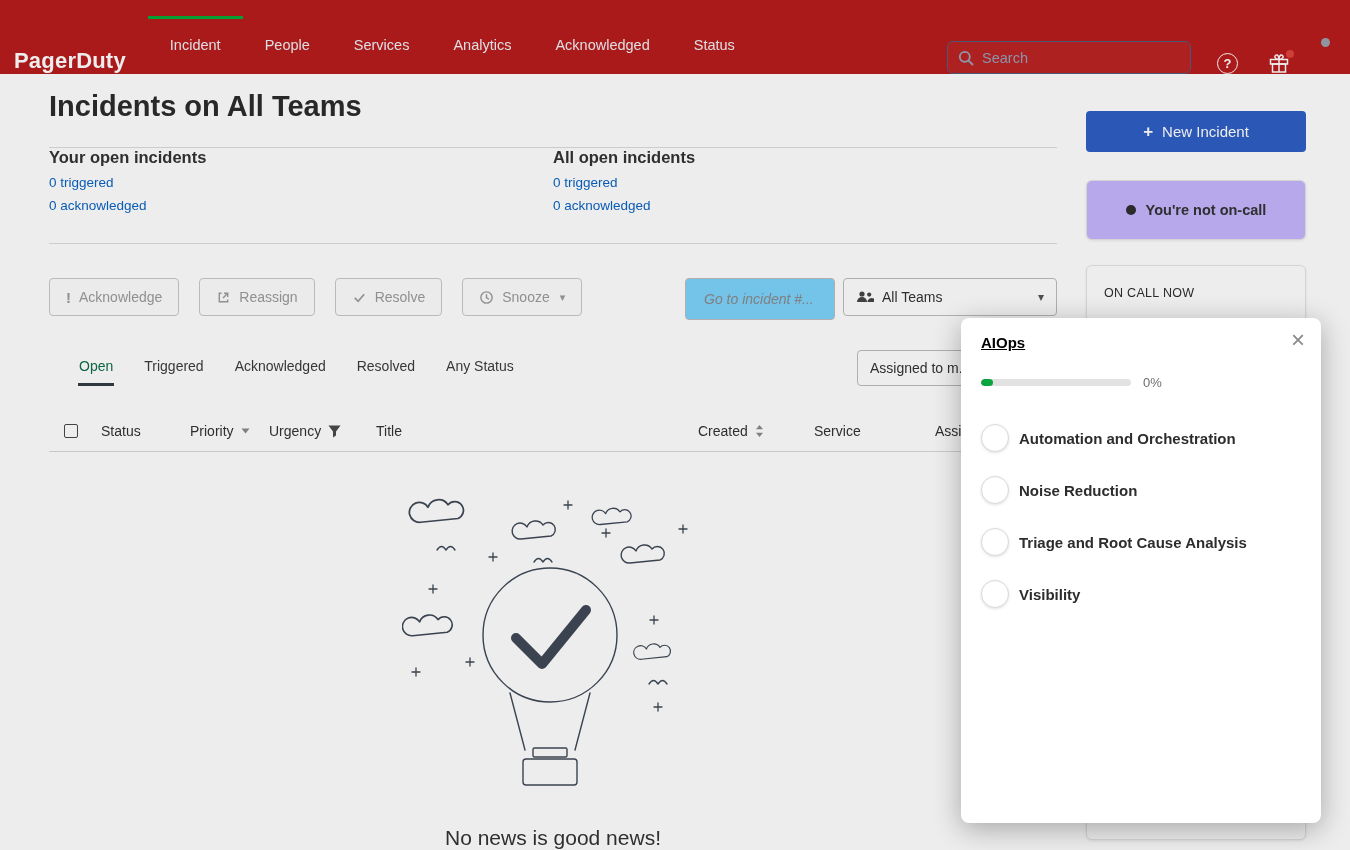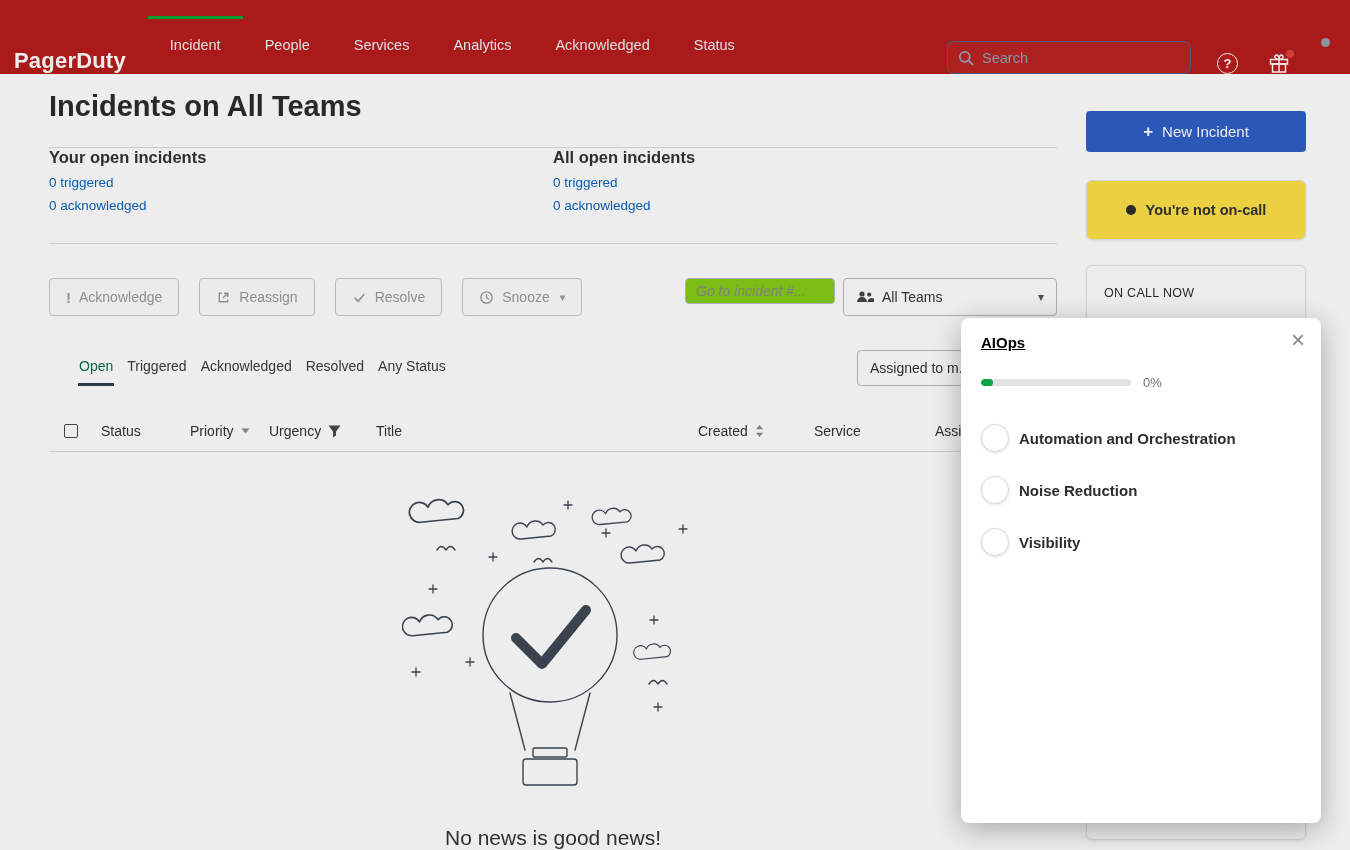--- a/index.html
+++ b/index.html
@@ -63,36 +63,36 @@
   
   .toolbar { position:absolute; top:220px; left:0; width:100%; height:38px; }
   .tb-buttons { display:flex; gap:20px; }
   .tb-btn {
     height:38px; border:1px solid #c9c9c9; border-radius:4px; background:#fdfdfd;
     color:#9b9b9b; font-size:14px; display:flex; align-items:center; gap:8px; padding:0 16px; cursor:default;
   }
   .tb-btn .caret { font-size:11px; color:#9b9b9b; margin-left:2px; }
   .exclaim { font-weight:bold; font-size:15px; }
   .goto-input {
-    position:absolute; left:636px; top:0; width:150px; height:26px;
-    border:1px solid #bdbdbd; border-radius:4px; padding:0 10px; font-size:14px;
-    color:#555; outline:none; background:#84cc16; font-family:"Liberation Sans", sans-serif;
+    position:absolute; left:636px; top:0; width:150px; height:42px;
+    border:1px solid #bdbdbd; border-radius:4px; padding:0 18px; font-size:14px;
+    color:#555; outline:none; background:#7dd3fc; font-family:"Liberation Sans", sans-serif;
   }
   .goto-input::placeholder { font-style:italic; color:#8a8a8a; }
   .teams-dd {
     position:absolute; left:794px; top:0; width:214px; height:38px;
     border:1px solid #bdbdbd; border-radius:4px; background:#fff;
     display:flex; align-items:center; padding:0 12px; cursor:pointer;
   }
   .teams-dd .dd-label { font-size:14px; color:#333; margin-left:8px; }
   .teams-dd .caret { margin-left:auto; font-size:12px; color:#555; }
 
   
   .tabs-row { position:absolute; top:292px; left:0; width:100%; height:36px; }
-  .tabs { display:flex; gap:12px; padding-left:29px; height:36px; }
+  .tabs { display:flex; gap:29px; padding-left:29px; height:36px; }
   .tab { font-size:14px; color:#3c3c3c; padding:8px 1px 10px; cursor:pointer; white-space:nowrap; }
   .tab.active { color:#0e6e49; border-bottom:3px solid #333c45; font-weight:400; }
   .assigned-dd {
     position:absolute; left:808px; top:0; width:200px; height:36px;
     border:1px solid #bdbdbd; border-radius:4px; background:#fff;
     display:flex; align-items:center; padding:0 12px; font-size:14px; color:#333; cursor:pointer;
   }
 
   
   .table-head { position:absolute; top:352px; left:0; width:100%; height:42px; border-bottom:1px solid #d9d9d9; }
@@ -108,21 +108,21 @@
   
   .new-incident {
     position:absolute; top:53px; left:0; width:220px; height:41px; border:none;
     background:#2f5fc4; color:#fff; font-size:15px; border-radius:4px;
     display:flex; align-items:center; justify-content:center; gap:9px; cursor:pointer;
     font-family:"Liberation Sans", sans-serif;
   }
   .new-incident .plus { font-size:17px; font-weight:bold; }
   .oncall-card {
     position:absolute; top:122px; left:0; width:220px; height:60px;
-    background:#fde047; border:1px solid #e5e5e5; border-radius:6px; box-shadow:0 1px 3px rgba(0,0,0,0.08);
+    background:#c4b5fd; border:1px solid #e5e5e5; border-radius:6px; box-shadow:0 1px 3px rgba(0,0,0,0.08);
     display:flex; align-items:center; justify-content:center; gap:10px;
   }
   .status-dot { width:10px; height:10px; border-radius:50%; background:#2f2f2f; flex:0 0 auto; }
   .oncall-text { font-size:14.5px; font-weight:700; color:#333; }
   .oncall-now {
     position:absolute; top:207px; left:0; width:220px; height:575px;
     background:#fff; border:1px solid #e5e5e5; border-radius:6px; box-shadow:0 1px 3px rgba(0,0,0,0.08);
     padding:20px 17px;
   }
   .oncall-now-title { font-size:12.5px; color:#2e2e2e; letter-spacing:0.3px; }
@@ -357,16 +357,20 @@
     <div class="modal-item">
       <span class="item-circle"></span>
       <span class="item-label">Automation and Orchestration</span>
     </div>
     <div class="modal-item">
       <span class="item-circle"></span>
       <span class="item-label">Noise Reduction</span>
     </div>
     <div class="modal-item">
       <span class="item-circle"></span>
+      <span class="item-label">Triage and Root Cause Analysis</span>
+    </div>
+    <div class="modal-item">
+      <span class="item-circle"></span>
       <span class="item-label">Visibility</span>
     </div>
   </div>
 </div>
 
 </body></html>

